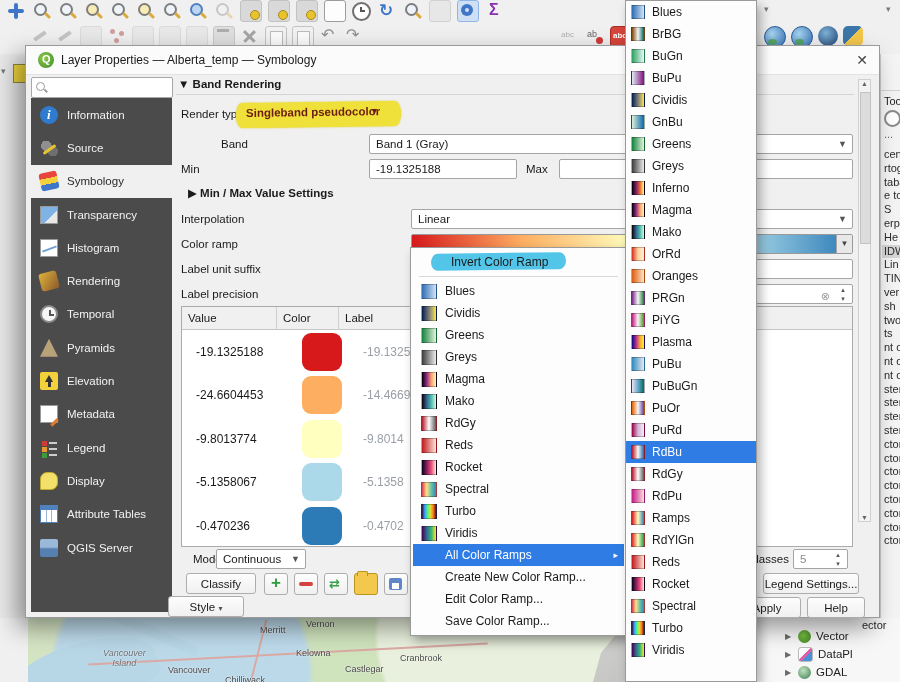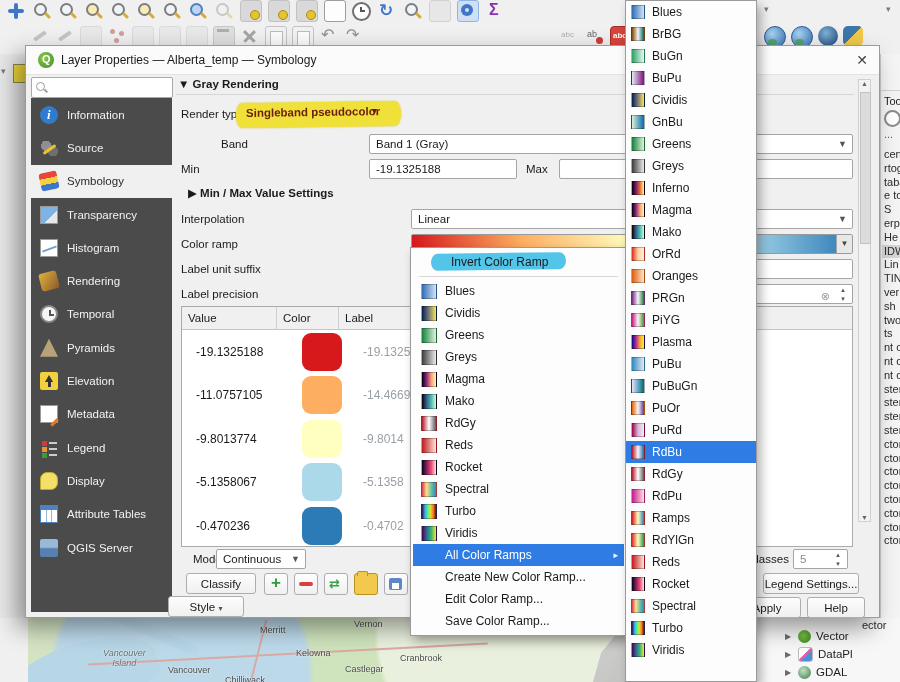--- a/index.html
+++ b/index.html
@@ -261,21 +261,21 @@
     <div class="road2"></div>
     <div class="raster"></div>
     <div class="ab-border"></div>
     <div class="map-label it" style="left:75px;top:31px;">
       <div>Vancouver</div>
       <div>Island</div>
     </div>
     <div class="map-label" style="left:140px;top:48px;">Vancouver</div>
     <div class="map-label" style="left:197px;top:58px;">Chilliwack</div>
     <div class="map-label" style="left:232px;top:8px;">Merritt</div>
-    <div class="map-label" style="left:278px;top:2px;margin-left:48px;">Vernon</div>
+    <div class="map-label" style="left:278px;top:2px;">Vernon</div>
     <div class="map-label" style="left:268px;top:31px;">Kelowna</div>
     <div class="map-label" style="left:317px;top:47px;">Castlegar</div>
     <div class="map-label" style="left:372px;top:36px;">Cranbrook</div>
   </div>
 
   <div class="right-panel"></div>
   <div class="rp-sep"></div>
   <div class="rp-title">Too</div>
   <div class="rp-clock"></div>
   <div class="rp-dots">...</div>
@@ -394,21 +394,21 @@
         <div class="side-item">
           <span class="sic s-attr"></span>
           <span>Attribute Tables</span>
         </div>
         <div class="side-item">
           <span class="sic s-server"></span>
           <span>QGIS Server</span>
         </div>
       </div>
 
-    <div class="sect-head" style="left:152px;top:32px;">▼ <span>Gray Rendering</span></div>
+    <div class="sect-head" style="left:152px;top:32px;">▼ <span>Band Rendering</span></div>
     <div class="hr" style="left:150px;top:48px;width:678px;"></div>
 
     <div class="flabel" style="left:155px;top:62px;">Render type</div>
     <div class="marker-y" style="left:210px;top:56px;width:165px;height:25px;">
       <span class="mtext">Singleband pseudocolor</span>
       <span class="caret">▼</span>
     </div>
 
     <div class="flabel" style="left:155px;top:92px;margin-left:40px;">Band</div>
     <div class="combo" style="left:343px;top:88px;width:484px;height:20px;">
@@ -452,21 +452,21 @@
       <div>
 
       <div class="vt-row">
             <div class="vt-val">-19.1325188</div>
             <div class="vt-swatchc">
               <span class="vt-swatch" style="background: rgb(215, 25, 28);"></span>
             </div>
             <div class="vt-lab">-19.1325</div>
           </div>
           <div class="vt-row">
-            <div class="vt-val">-11.0757105</div>
+            <div class="vt-val">-24.6604453</div>
             <div class="vt-swatchc">
               <span class="vt-swatch" style="background: rgb(253, 174, 97);"></span>
             </div>
             <div class="vt-lab">-14.4669</div>
           </div>
           <div class="vt-row">
             <div class="vt-val">-9.8013774</div>
             <div class="vt-swatchc">
               <span class="vt-swatch" style="background: rgb(255, 255, 191);"></span>
             </div>

